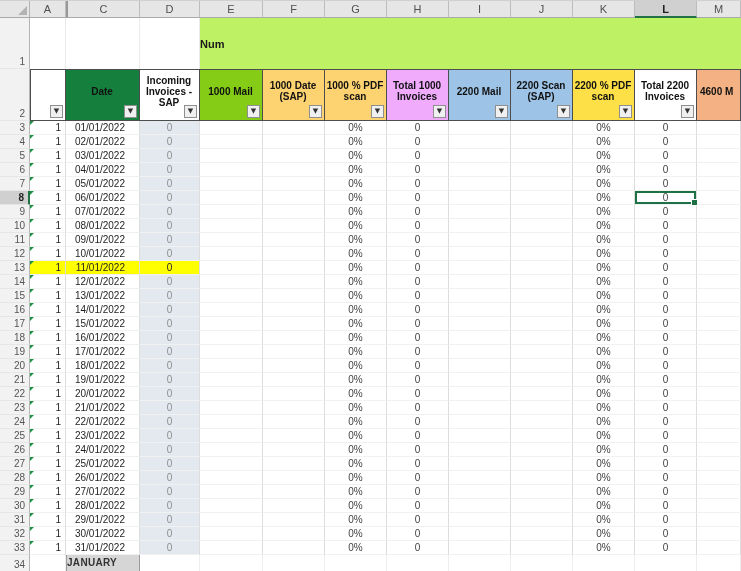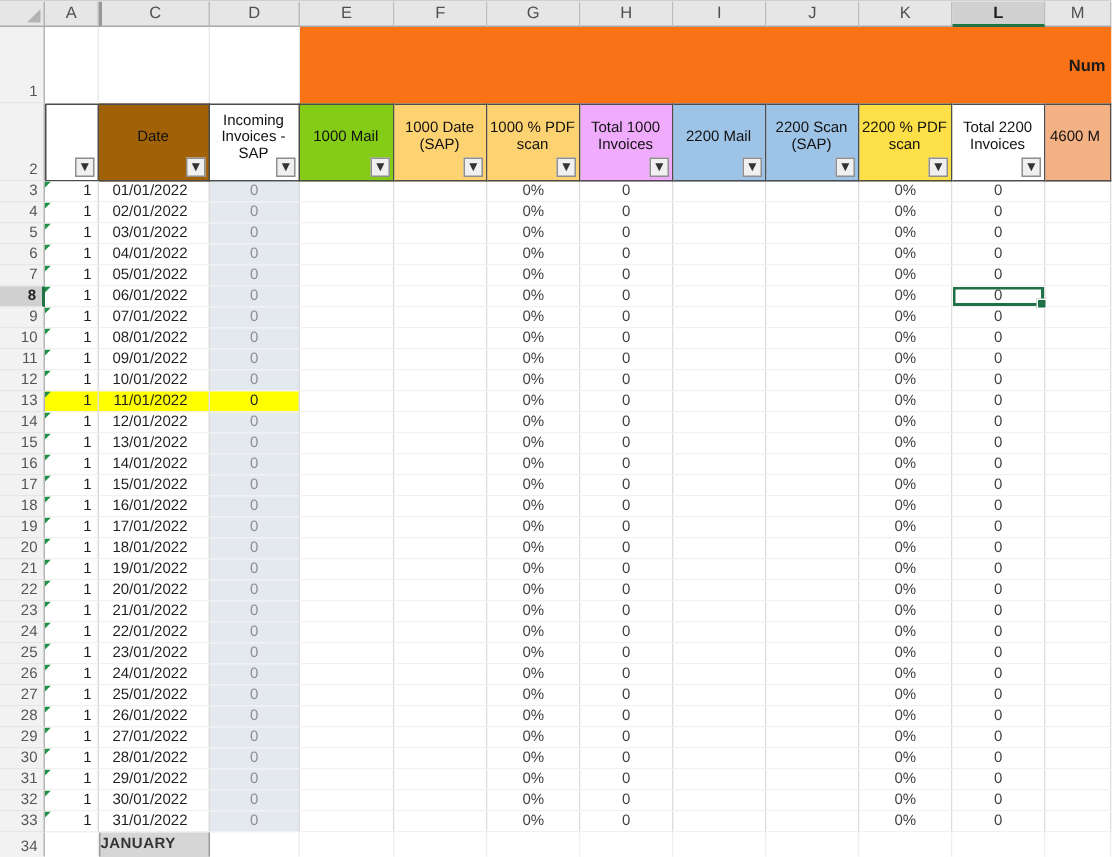--- a/index.html
+++ b/index.html
@@ -18,27 +18,27 @@
   .letter.after-hidden{border-left:2px solid #989898}
   .letter.sel-col{background:#d0d0d0;border-bottom:2px solid #217346;color:#1f1f1f;font-weight:bold}
 
   
   .gut{width:30px;flex:none;background:#f2f2f2;border-right:1px solid #b4b4b4;border-bottom:1px solid #e6e6e6;color:#555;font-size:10px;display:flex;align-items:flex-end;justify-content:flex-end;padding:0 4px 1px 0}
   .gut.sel-row{background:#d0d0d0;border-right:2px solid #217346;color:#1f1f1f;font-weight:bold}
 
   
   .r1{height:51px}
   .r1cell{background:#fff;border-right:1px solid #ebebeb}
-  .merged{flex:1;background:#f97316;display:flex;align-items:center;justify-content:flex-end;padding-right:4px;font-weight:bold;font-size:11px;color:#1a1a1a;overflow:hidden;white-space:nowrap}
+  .merged{flex:1;background:#bef264;display:flex;align-items:center;padding-right:4px;font-weight:bold;font-size:11px;color:#1a1a1a;overflow:hidden;white-space:nowrap}
 
   
   .hrow{height:52px}
   .hcell{position:relative;display:flex;align-items:center;justify-content:center;border:solid #4d4d4d;border-width:1px 1px 1px 0;background:#fff;overflow:hidden}
   .hcell.first{border-left-width:1px}
-  .hlabel{width:100%;text-align:center;font-weight:normal;font-size:10px;line-height:11px;color:#111;padding:0 2px 8px 1px;word-wrap:break-word}
+  .hlabel{width:100%;text-align:center;font-weight:bold;font-size:10px;line-height:11px;color:#111;padding:0 2px 8px 1px;word-wrap:break-word}
   .hcell.m-head{justify-content:center}
   .hcell.m-head .hlabel{text-align:left;padding-left:3px;white-space:nowrap}
   .filter{position:absolute;right:2px;bottom:2px;width:13px;height:13px;background:#f0f0f0;border:1px solid #8f8f8f;display:flex;align-items:center;justify-content:center;padding:0;cursor:default}
   .farrow{font-size:7px;line-height:7px;color:#333;font-family:"DejaVu Sans",sans-serif}
 
   
   .drow{height:14px}
   .cell{font-size:10px;line-height:13px;color:#1f1f1f;border-right:1px solid #dcdcdc;border-bottom:1px solid #f1f1f1;overflow:hidden;white-space:nowrap;background:#fff}
   .col-A{position:relative;text-align:right;padding-right:4px}
   .col-C{text-align:right;padding-right:14px}
@@ -88,21 +88,21 @@
 
   <div class="frow hrow">
 
   <div class="gut">2</div>
       <div class="hcell w-A first" style="background: rgb(255, 255, 255);">
         <div class="hlabel"></div>
         <button class="filter">
           <span class="farrow">▼</span>
         </button>
       </div>
-      <div class="hcell w-C" style="background: #a16207;">
+      <div class="hcell w-C" style="background: #15803d;">
         <div class="hlabel">Date</div>
         <button class="filter">
           <span class="farrow">▼</span>
         </button>
       </div>
       <div class="hcell w-D" style="background: rgb(255, 255, 255);">
         <div class="hlabel">Incoming Invoices - SAP</div>
         <button class="filter">
           <span class="farrow">▼</span>
         </button>

